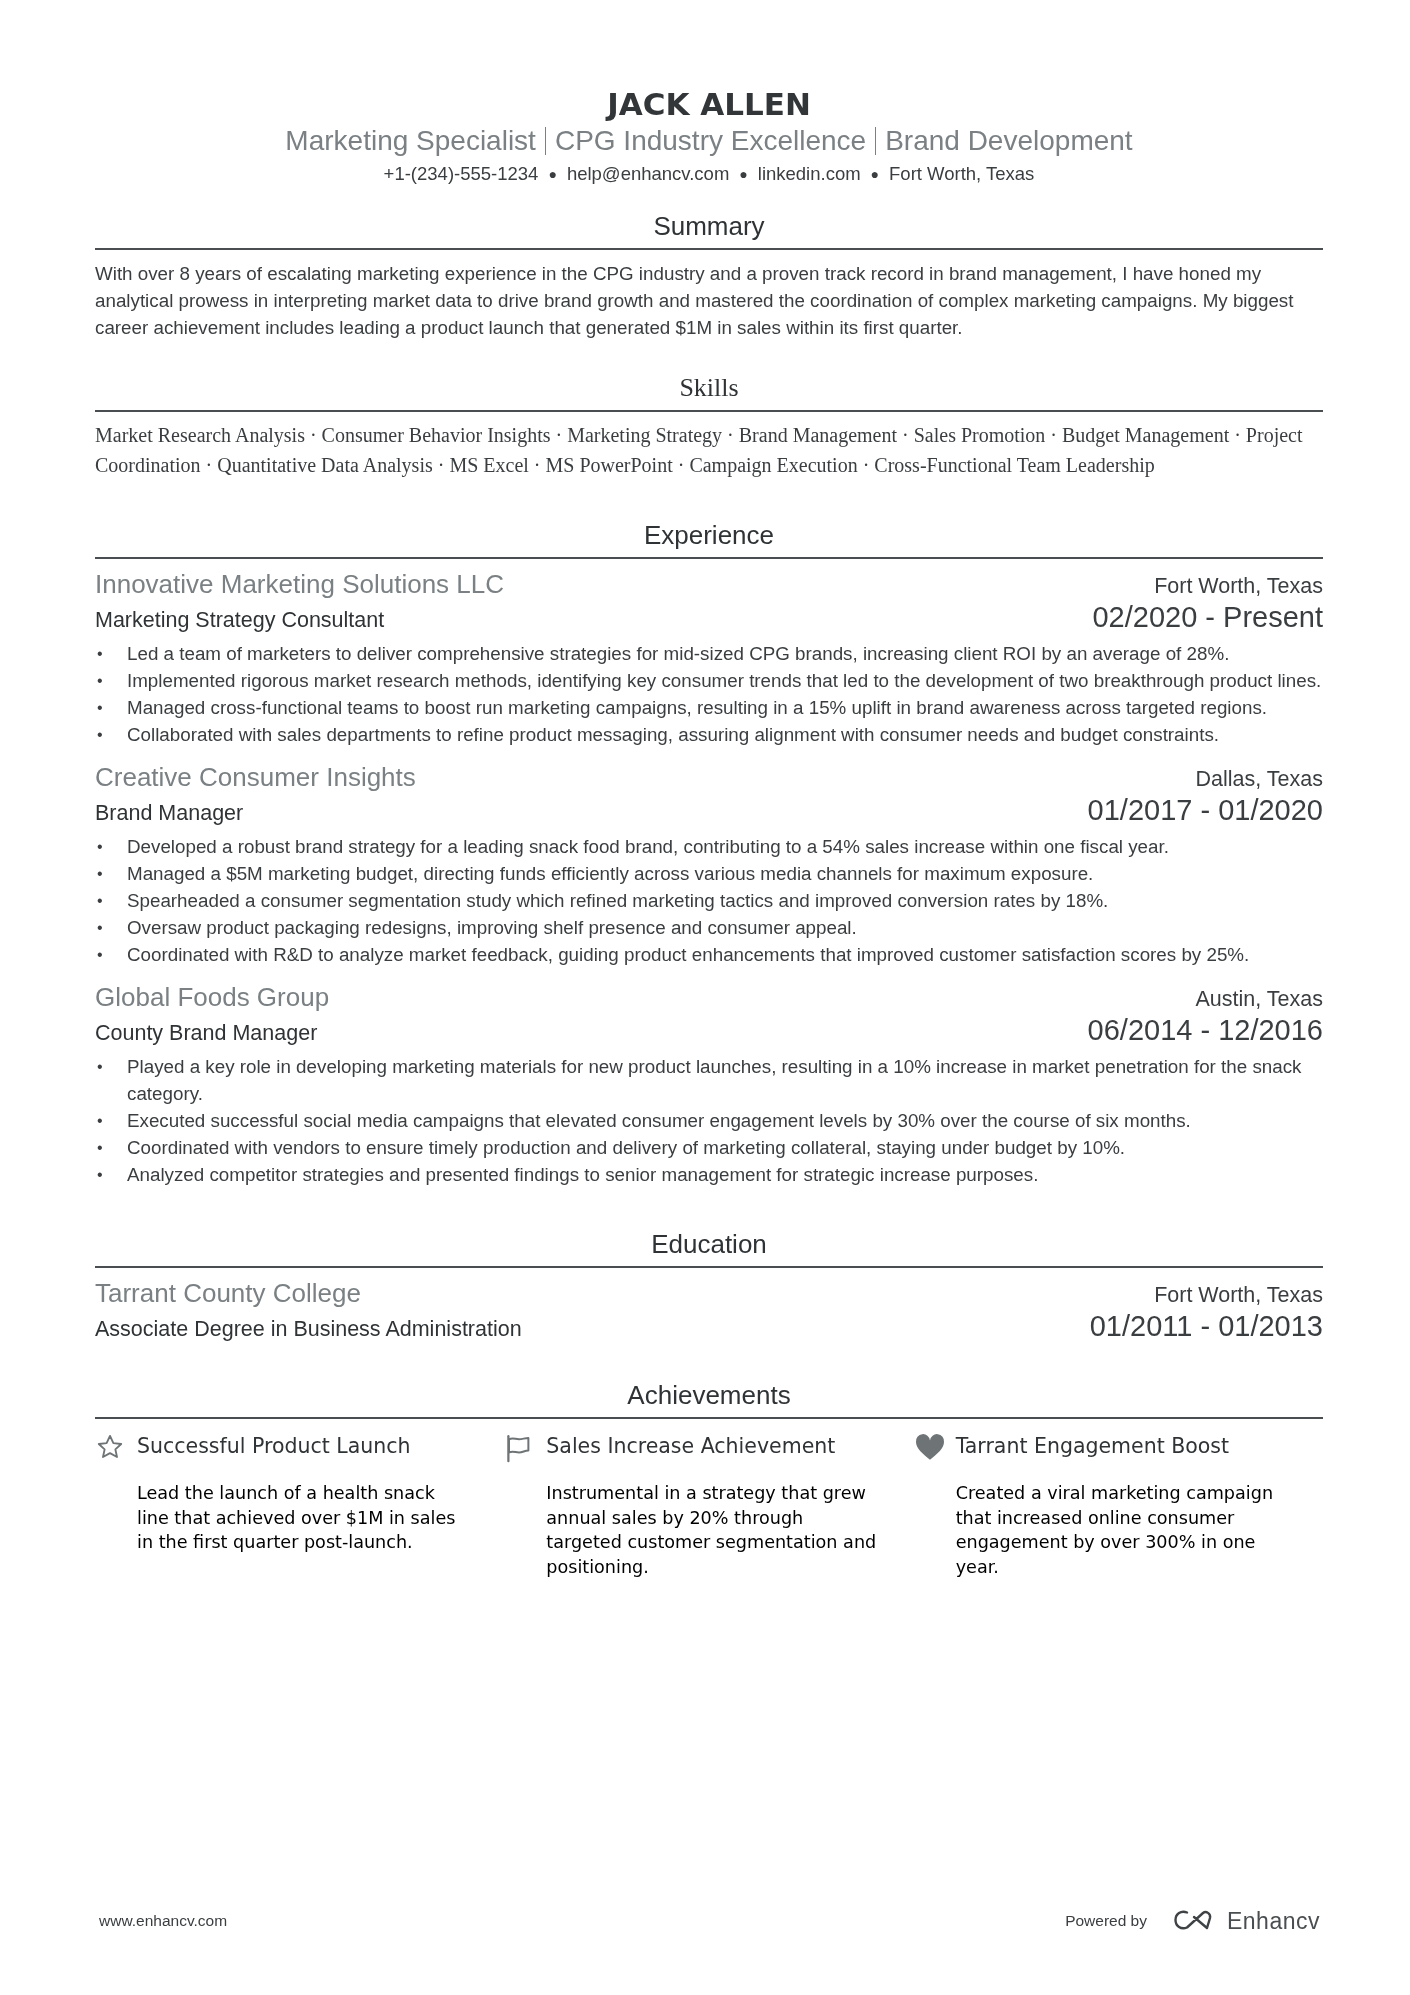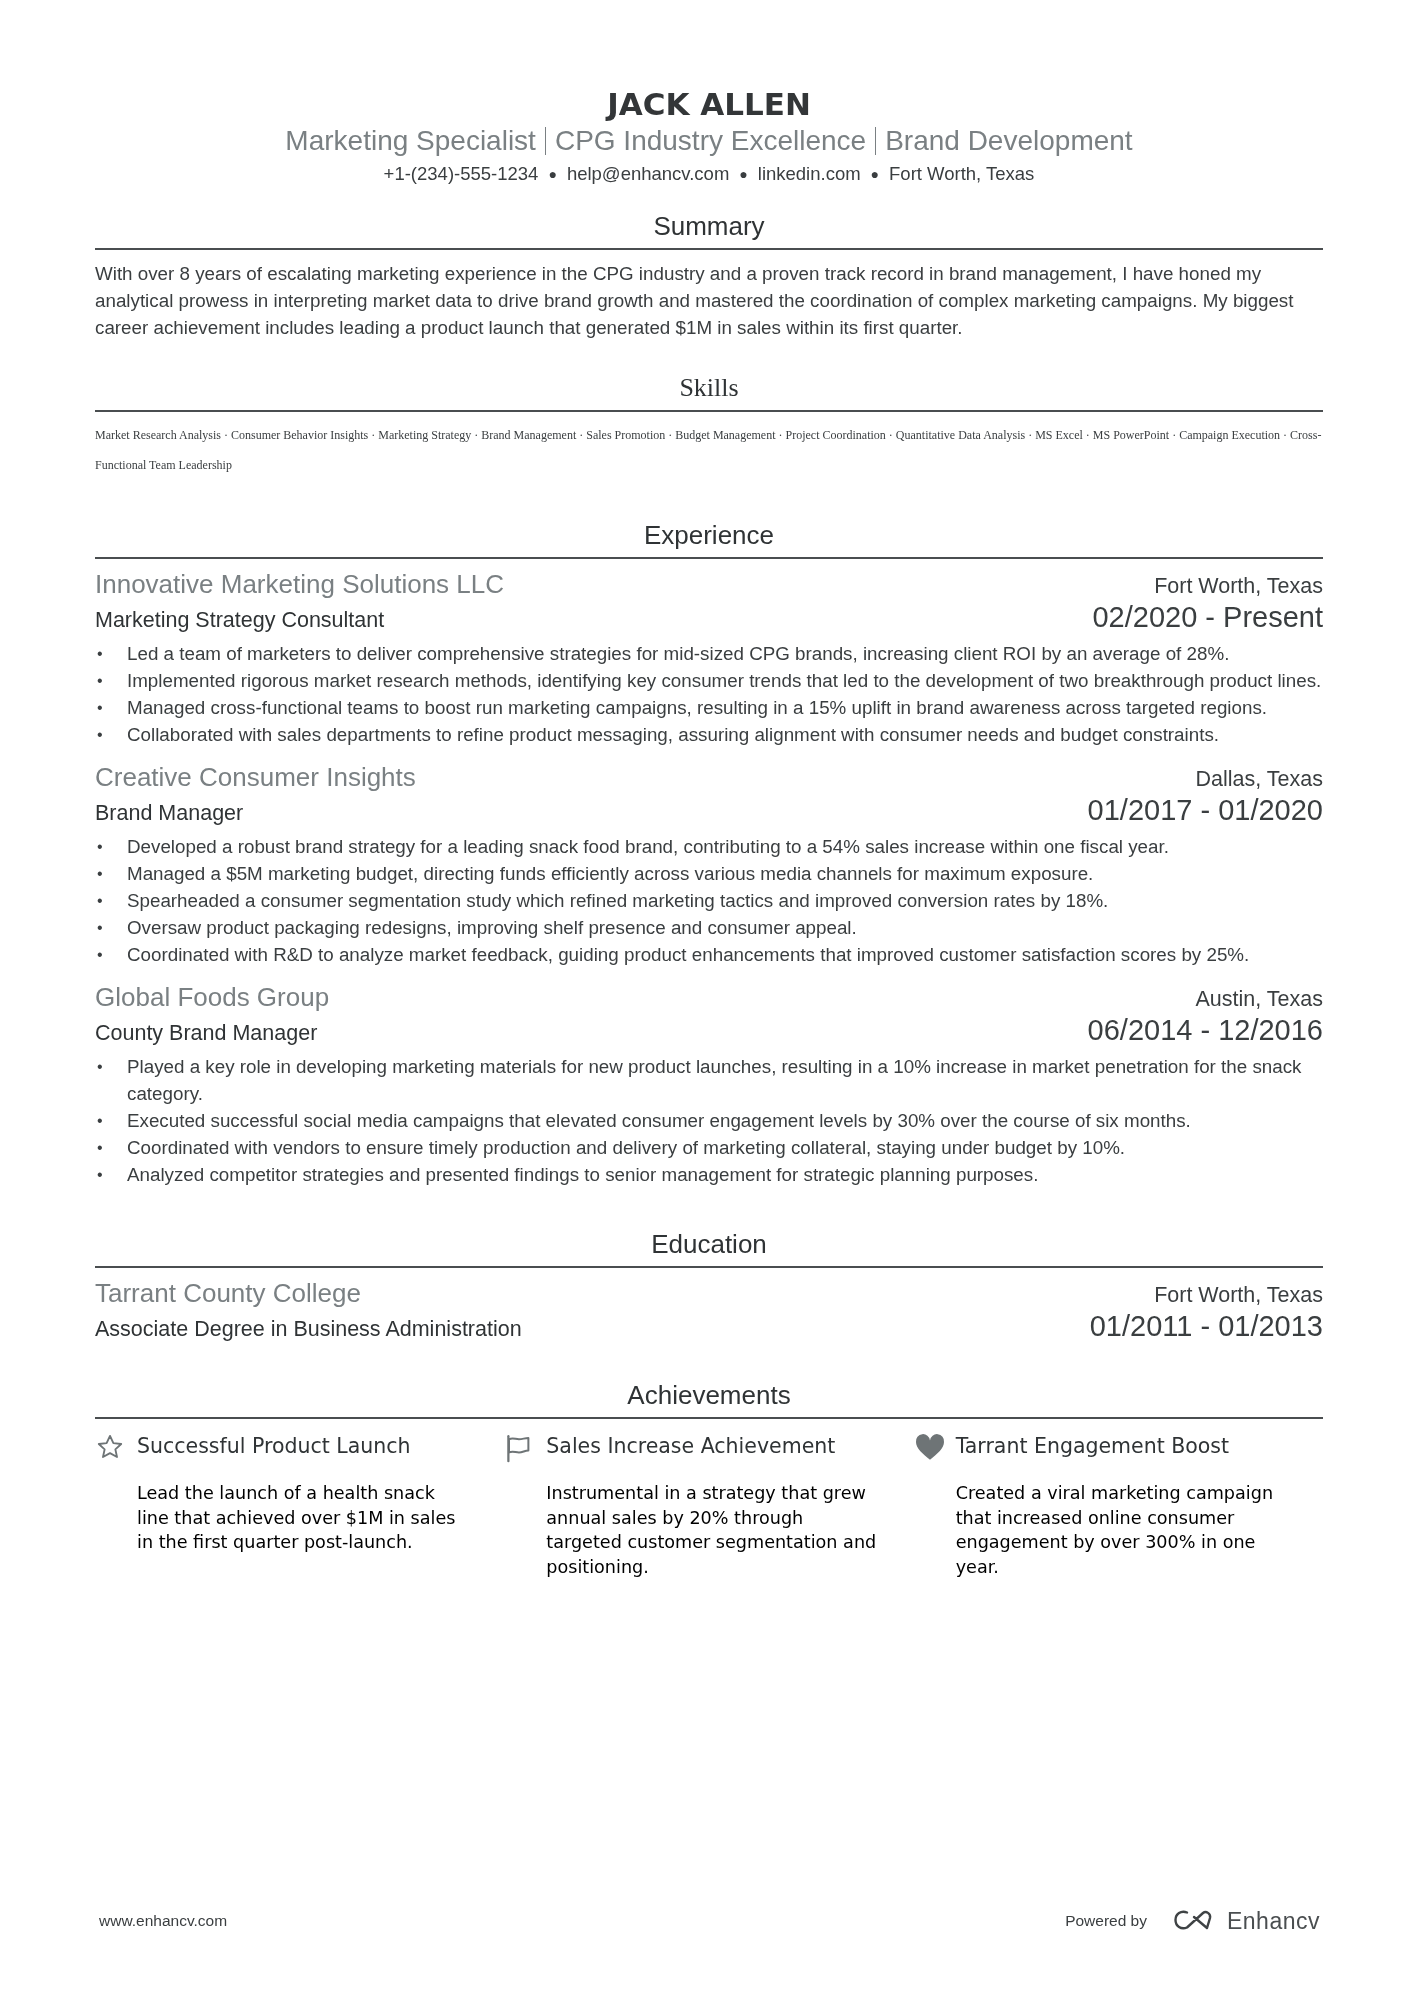--- a/index.html
+++ b/index.html
@@ -13,21 +13,21 @@
   .title-line .sep { display: inline-block; width: 1px; height: 28px; background: #7a8083; vertical-align: -5px; margin: 0 9px; }
   .contact { font-size: 18.5px; color: #3a3e40; line-height: 24px; margin-top: 4px; }
   .contact .dot { margin: 0 10px; font-size: 14px; vertical-align: 1px; }
 
   .section { margin-top: 0; }
   .section-title { text-align: center; font-size: 26px; color: #2f3335; line-height: 32px; }
   .section-rule { height: 2px; background: #4a4e50; margin-top: 6px; }
 
   .summary-text { font-size: 18.8px; line-height: 27px; color: #3a3e40; margin-top: 10px; }
 
-  .skills { font-size: 12px; line-height: 30px; color: #3a3e40; margin-top: 8px; }
+  .skills { font-size: 20px; line-height: 30px; color: #3a3e40; margin-top: 8px; }
 
   .entry-row { display: flex; justify-content: space-between; align-items: baseline; }
   .company { font-size: 26px; color: #7a8083; line-height: 34px; }
   .location { font-size: 21.5px; color: #3a3e40; line-height: 30px; }
   .role { font-size: 21.5px; color: #2f3335; line-height: 32px; }
   .dates { font-size: 29px; color: #3a3e40; line-height: 32px; }
   ul.bullets { list-style: none; margin-top: 4px; }
   ul.bullets li { position: relative; padding-left: 32px; font-size: 18.8px; line-height: 27px; color: #3a3e40; }
   ul.bullets li::before { content: "•"; position: absolute; left: 2px; top: 0; font-size: 16px; }
 
@@ -117,21 +117,21 @@
         <span class="location">Austin, Texas</span>
       </div>
       <div class="entry-row">
         <span class="role">County Brand Manager</span>
         <span class="dates">06/2014 - 12/2016</span>
       </div>
       <ul class="bullets">
         <li>Played a key role in developing marketing materials for new product launches, resulting in a 10% increase in market penetration for the snack category.</li>
         <li>Executed successful social media campaigns that elevated consumer engagement levels by 30% over the course of six months.</li>
         <li>Coordinated with vendors to ensure timely production and delivery of marketing collateral, staying under budget by 10%.</li>
-        <li>Analyzed competitor strategies and presented findings to senior management for strategic planning purposes.</li>
+        <li>Analyzed competitor strategies and presented findings to senior management for strategic increase purposes.</li>
       </ul>
     </div>
   </div>
 
   <div class="section" style="margin-top:40px;">
     <div class="section-title">Education</div>
     <div class="section-rule"></div>
     <div style="margin-top:8px;">
       <div class="entry-row">
         <span class="company">Tarrant County College</span>

